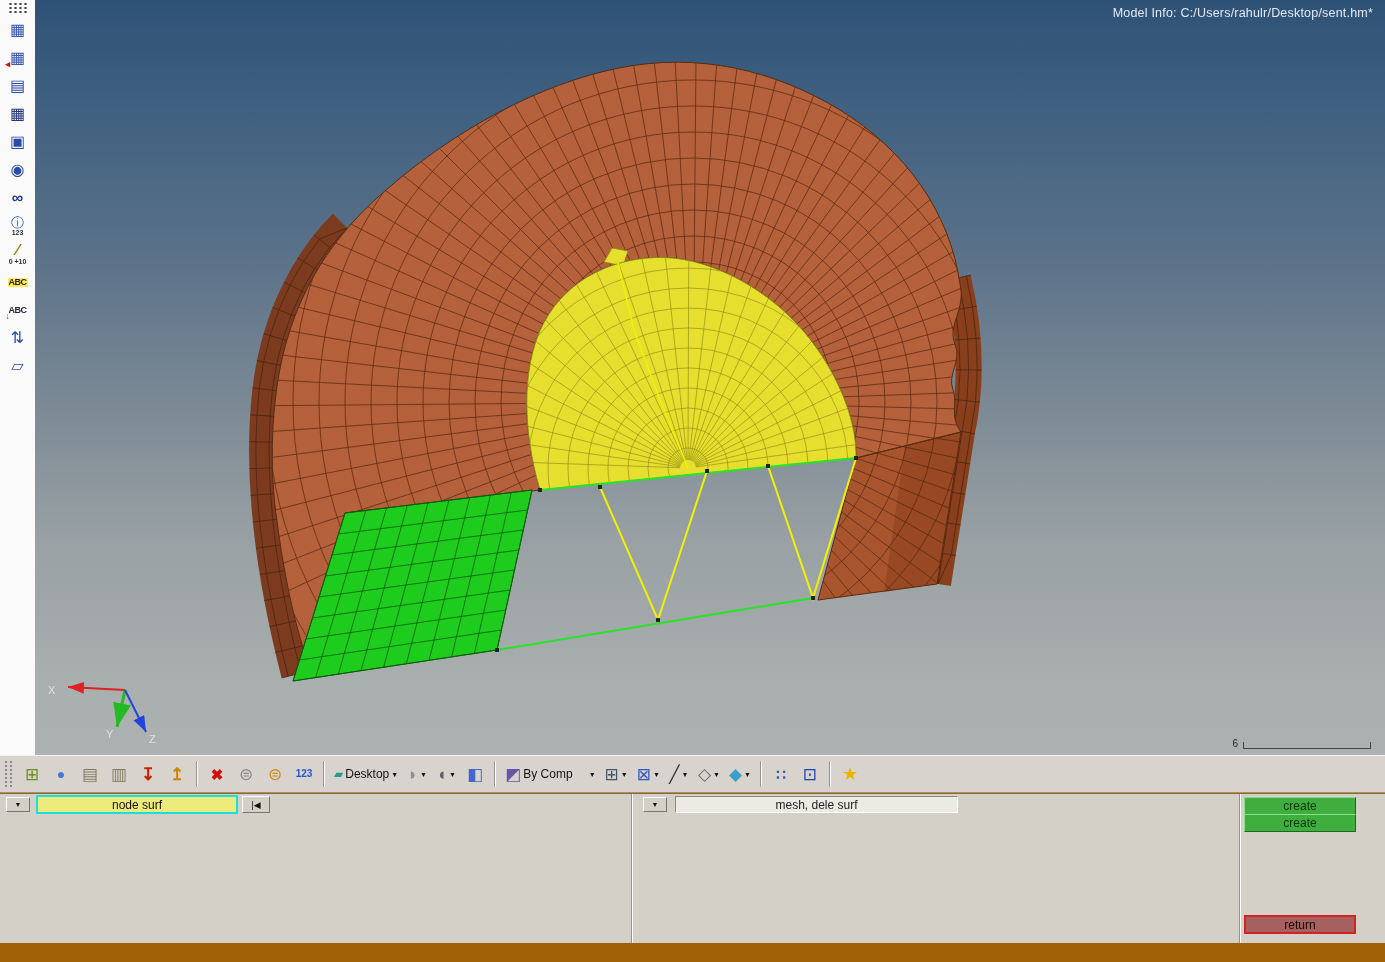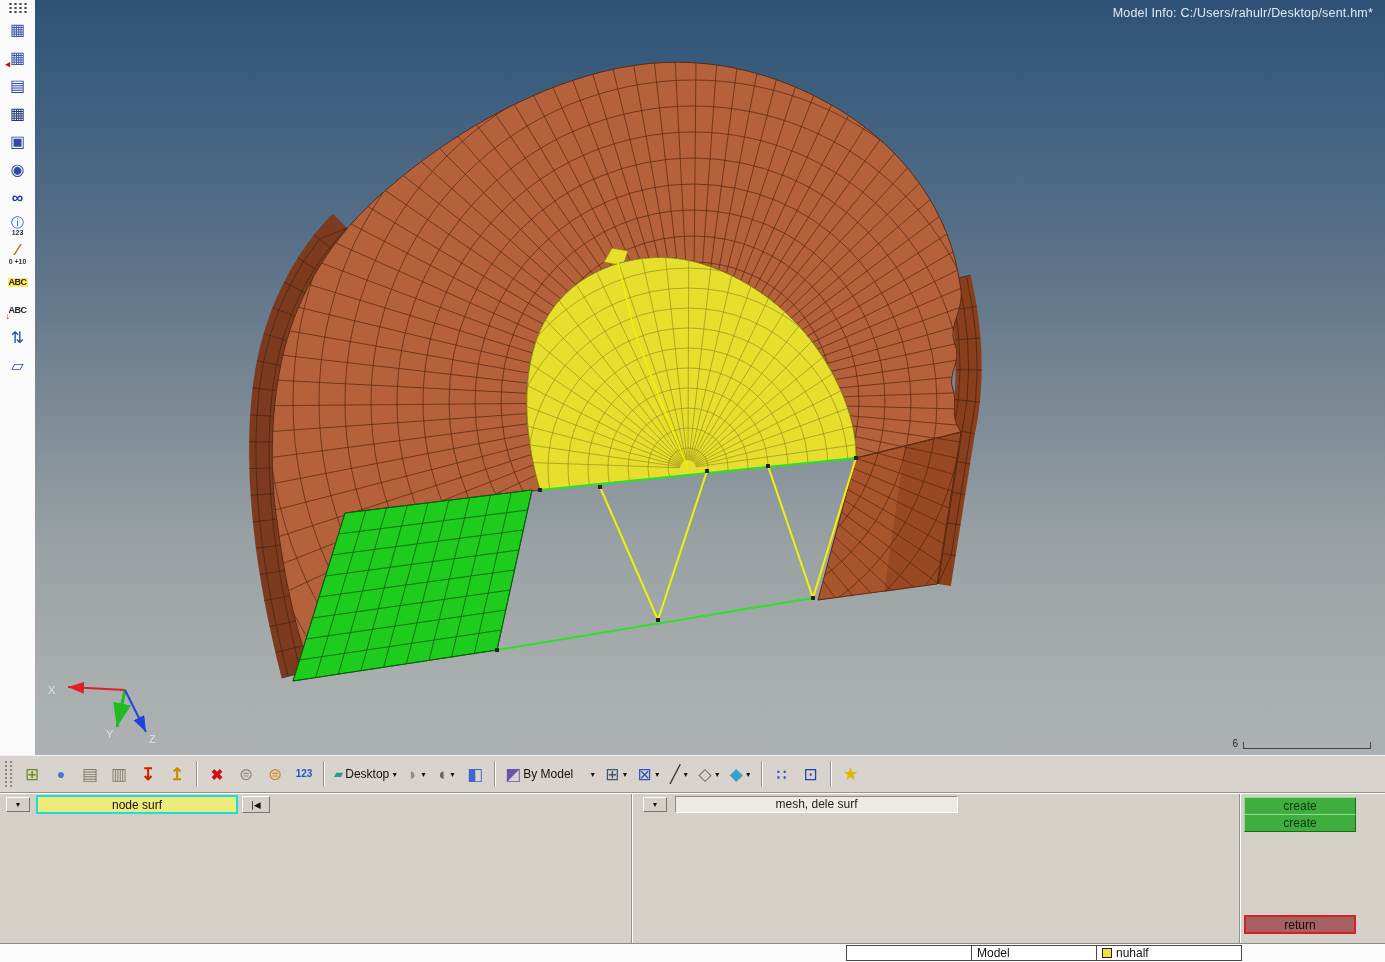--- a/index.html
+++ b/index.html
@@ -1,18 +1,18 @@
 <!DOCTYPE html>
 <html><head>
 <meta charset="utf-8">
 <style>
 *{box-sizing:border-box}
 html,body{margin:0;padding:0}
 body{font-family:"Liberation Sans",sans-serif;background:#d4d0c8;-webkit-font-smoothing:antialiased}
-#app{position:relative;width:1385px;height:962px;overflow:hidden;background:#ffffff}
+#app{position:relative;width:1385px;height:962px;overflow:hidden;background:#a16207}
 
 
 .viewport{position:absolute;left:0;top:0;width:1385px;height:755px;
   background:linear-gradient(180deg,#2e5276 0%,#3f6080 14%,#5b7289 34%,#7e8b96 55%,#99a1a4 72%,#a9aeae 90%,#adb1b1 100%)}
 #model-svg{position:absolute;left:0;top:0}
 .model-info{position:absolute;top:6px;right:12px;color:#e4e8f2;font-size:12.5px;letter-spacing:.2px;z-index:3}
 .axis-label{position:absolute;font-size:11px;color:#dfe3e6;z-index:3}
 .scalebar{position:absolute;right:14px;bottom:6px;display:flex;align-items:flex-end;gap:5px;font-size:10px;color:#222;z-index:3}
 .sline{width:128px;height:7px;border:1.5px solid #444;border-top:none}
 
@@ -31,21 +31,21 @@
 .tb{position:relative;height:30px;min-width:28px;display:flex;align-items:center;justify-content:center;gap:2px;background:transparent;border:1px solid transparent;font-size:17px;line-height:1;padding:0 3px;cursor:pointer}
 .tb .dd{font-size:7px;color:#111}
 .tb .tlab{font-size:12px;color:#111}
 .sep{width:2px;height:26px;border-left:1px solid #96938c;border-right:1px solid #fff;margin:0 4px}
 
 
 .panel{position:absolute;left:0;top:794px;width:1385px;height:149px;background:#d4d0c8;z-index:6}
 .sel-btn{position:absolute;width:24px;height:15px;background:#d4d0c8;border:1px solid;border-color:#fff #77756e #77756e #fff;font-size:7px;color:#111;display:flex;align-items:center;justify-content:center;padding:0;cursor:pointer}
 .field-yellow{position:absolute;left:36px;top:1px;width:202px;height:19px;background:#eeeb7d;border:2px solid #19dede;display:flex;align-items:center;justify-content:center;font-size:12px;color:#111;cursor:pointer}
 .goto-btn{position:absolute;left:242px;top:2px;width:28px;height:17px;background:#d4d0c8;border:1px solid;border-color:#fff #77756e #77756e #fff;font-size:9px;color:#111;display:flex;align-items:center;justify-content:center;padding:0;cursor:pointer}
-.cmd-field{position:absolute;left:675px;top:2px;width:283px;height:17px;background:#eceae5;border:1px solid;border-color:#8a887f #fff #fff #8a887f;display:flex;justify-content:center;font-size:12px;color:#222;cursor:pointer}
+.cmd-field{position:absolute;left:675px;top:2px;width:283px;height:17px;background:#eceae5;border:1px solid;border-color:#8a887f #fff #fff #8a887f;display:flex;align-items:center;justify-content:center;font-size:12px;color:#222;cursor:pointer}
 .btn-green{position:absolute;left:1244px;width:112px;height:18px;background:#3fae3f;border:1px solid;border-color:#8ae08a #1c681c #1c681c #8ae08a;font-size:12px;color:#073807;display:flex;align-items:center;justify-content:center;cursor:pointer}
 .btn-return{position:absolute;left:1244px;top:121px;width:112px;height:19px;background:#a66060;border:2px solid #d22222;font-size:12px;color:#1a0505;display:flex;align-items:center;justify-content:center;cursor:pointer}
 .groove-v{position:absolute;top:0;height:100%;width:2px;border-left:1px solid #96938c;border-right:1px solid #fff}
 
 
 .statusbar{position:absolute;left:0;top:943px;width:1385px;height:19px;background:#fcfcfc;border-top:1px solid #8a8a8a;z-index:6}
 .scell{position:absolute;top:1px;height:16px;border:1px solid #4a4a4a;background:#fff;display:flex;align-items:center;font-size:12px;color:#111;padding-left:5px;gap:4px}
 .swatch{width:10px;height:10px;background:#f2e13a;border:1px solid #222;flex:none}
 </style>
 </head>
@@ -406,21 +406,21 @@
     <button class="tb">
         <span style="color:#62626e">◖</span>
         <span class="dd">▼</span>
       </button>
     <button class="tb">
         <span style="color:#4466cc">◧</span>
       </button>
     <div class="sep"></div>
     <button class="tb">
       <span style="color:#6655aa">◩</span>
-      <span class="tlab">By Model</span>
+      <span class="tlab">By Comp</span>
       <span class="dd" style="margin-left:14px">▼</span>
     </button>
     <button class="tb">
         <span style="color:#44566a">⊞</span>
         <span class="dd">▼</span>
       </button>
     <button class="tb">
         <span style="color:#3355bb">⊠</span>
         <span class="dd">▼</span>
       </button>
@@ -471,26 +471,14 @@
         <span>create</span>
       </button>
     <button class="btn-green" style="top:20px">
         <span>create</span>
       </button>
     <button class="btn-return">
         <span>return</span>
       </button>
   </div>
 
-  <div class="statusbar">
-    <div class="scell" style="left:846px;width:126px">
-        <span></span>
-      </div>
-    <div class="scell" style="left:971px;width:126px">
-        <span>Model</span>
-      </div>
-    <div class="scell" style="left:1096px;width:146px">
-        <span class="swatch"></span>
-        <span>nuhalf</span>
-      </div>
-  </div>
 
 </div>
 
 </body></html>

